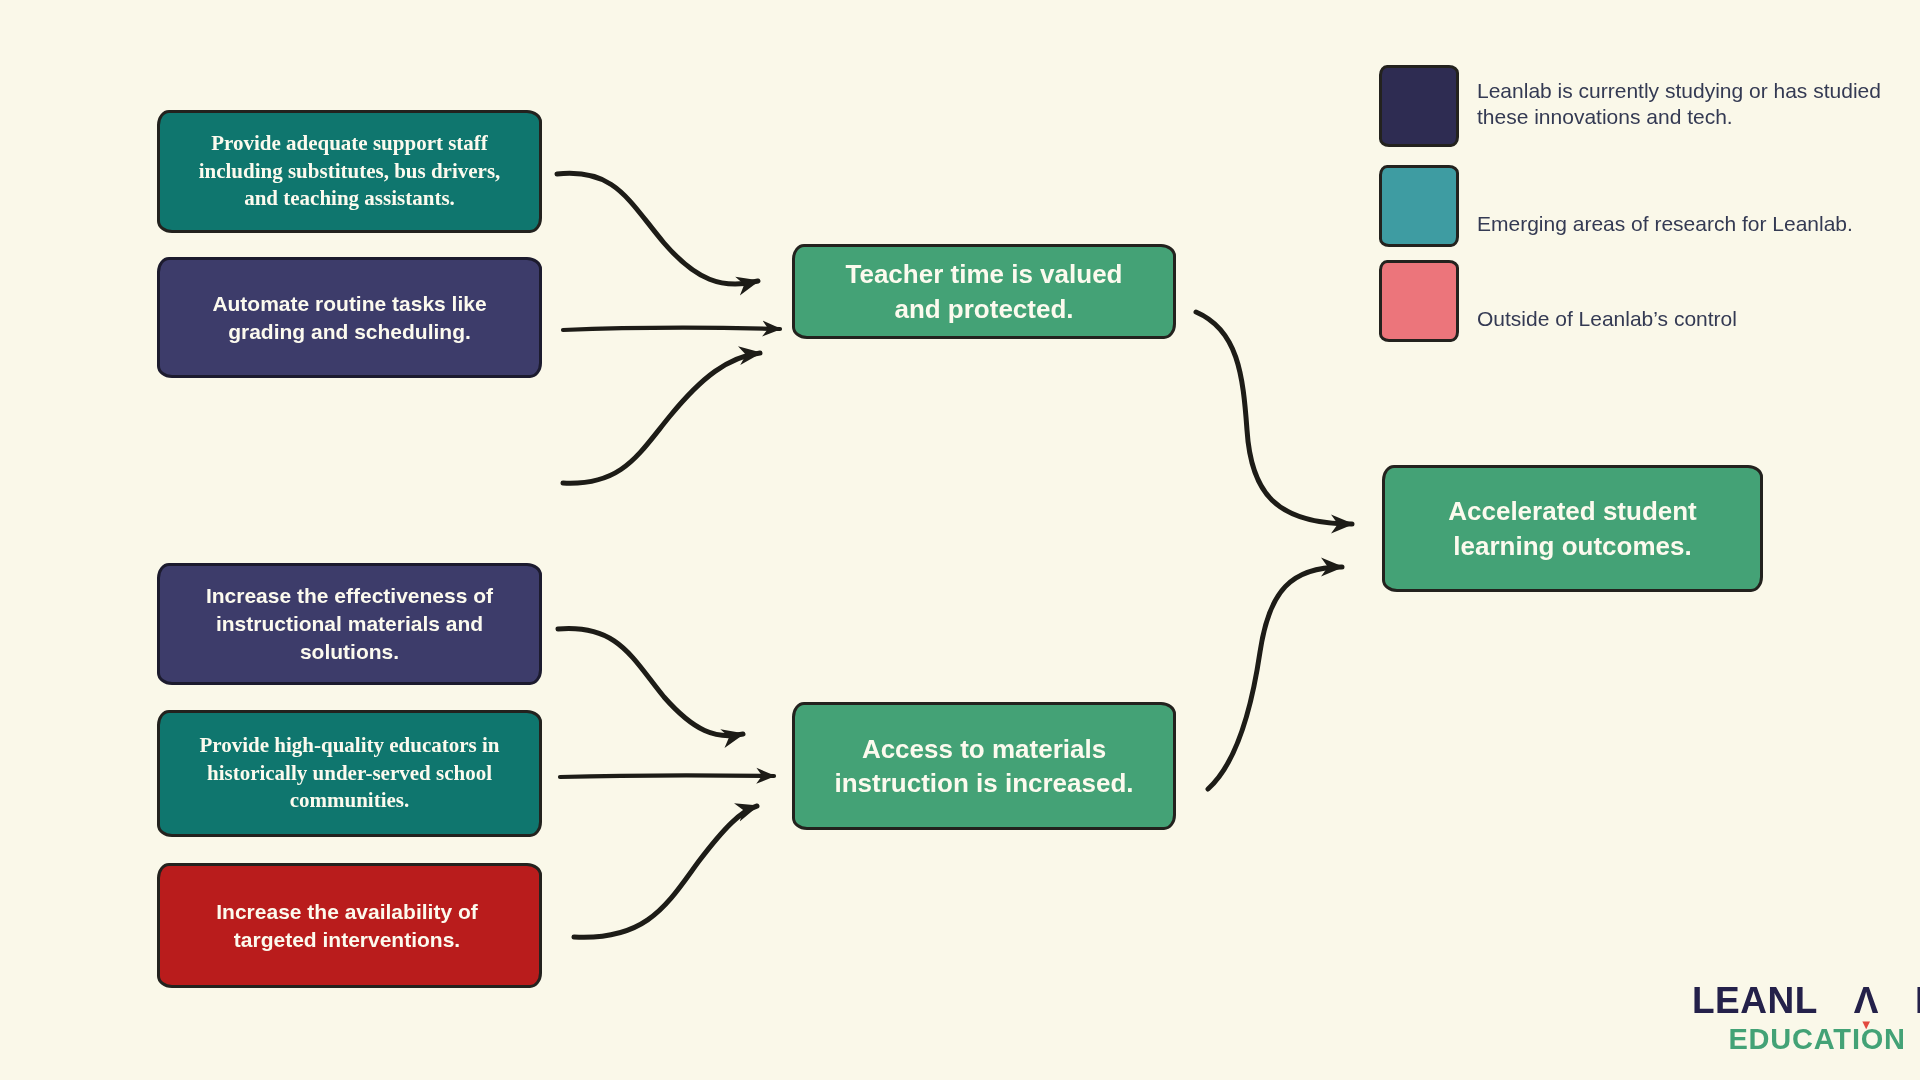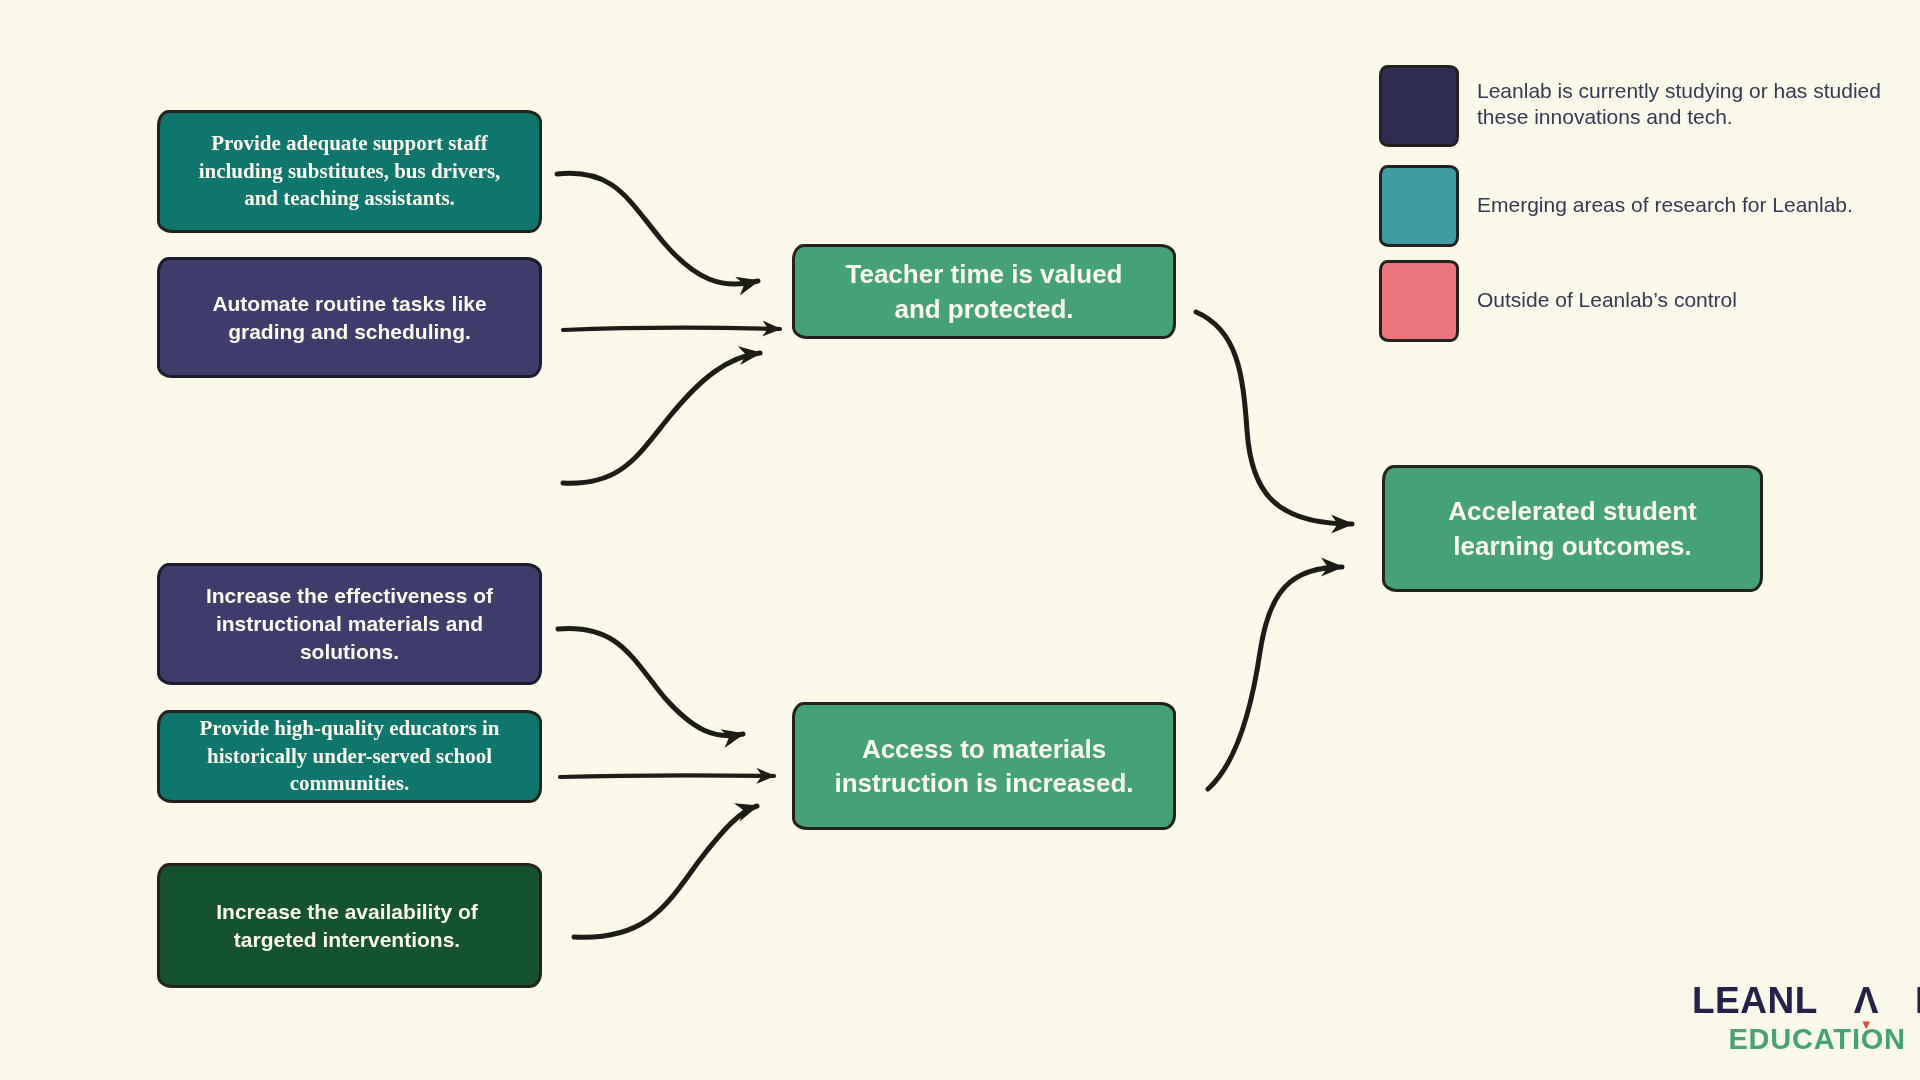--- a/index.html
+++ b/index.html
@@ -12,34 +12,34 @@
     position:absolute;box-sizing:border-box;
     display:flex;align-items:center;justify-content:center;
     text-align:center;color:#FCFAEE;font-weight:bold;
     border:3px solid #23221E;
     border-radius:12px 15px 12px 15px / 15px 12px 15px 12px;
     padding:8px 26px;line-height:1.32;
   }
   .input-box{left:157px;width:385px;font-size:21px;}
   .pink{background:#0f766e;font-family:Liberation Serif, serif;}
   .navy{background:#3D3C6A;border-color:#1C1B2E;}
-  .teal{background:#14532d;padding-left:21px;}
+  .teal{background:#b91c1c;padding-left:21px;}
   .green{background:#44A276;}
   .outcome-box{left:792px;width:384px;font-size:26px;}
   .final-box{left:1382px;top:465px;width:381px;height:127px;font-size:26px;}
   #arrows{position:absolute;left:0;top:0;pointer-events:none;}
   .legend-swatch{
     position:absolute;left:1379px;width:80px;height:82px;box-sizing:border-box;
     border:3px solid #23221E;border-radius:8px 10px 8px 10px / 10px 8px 10px 8px;
   }
   .legend-label{
     position:absolute;left:1477px;color:#343A53;font-size:21px;
     font-weight:500;line-height:26px;
   }
-  .nowrap{white-space:nowrap;}
+  .nowrap{white-space:nowrap;margin-top:19px;}
   #logo{position:absolute;left:1692px;top:980px;color:#24214A;}
   #logo-top{font-size:37px;font-weight:800;letter-spacing:0.5px;display:flex;gap:36px;}
   #logo-lambda-wrap{position:relative;display:inline-block;}
   #logo-accent{
     position:absolute;left:50%;transform:translateX(-50%);bottom:-9px;
     color:#E2493F;font-size:13px;line-height:13px;
   }
   #logo-bottom{font-size:29px;font-weight:800;letter-spacing:0.8px;color:#43A276;margin-top:1px;text-align:center;}
 </style>
 </head>
@@ -47,21 +47,21 @@
 
 <div id="stage">
 
   <div class="box input-box pink" style="top:110px;height:123px;">Provide adequate support staff including substitutes, bus drivers, and teaching assistants.</div>
 
   <div class="box input-box navy" style="top:257px;height:121px;">Automate routine tasks like grading and scheduling.</div>
 
 
   <div class="box input-box navy" style="top:563px;height:122px;">Increase the effectiveness of instructional materials and solutions.</div>
 
-  <div class="box input-box pink" style="top:710px;height:93px;">Provide high-quality educators in historically under-served school communities.</div>
+  <div class="box input-box pink" style="top:710px;height:127px;">Provide high-quality educators in historically under-served school communities.</div>
 
   <div class="box input-box teal" style="top:863px;height:125px;">Increase the availability of targeted interventions.</div>
 
   <div class="box outcome-box green" style="top:244px;height:95px;">Teacher time is valued and protected.</div>
 
   <div class="box outcome-box green" style="top:702px;height:128px;">Access to materials instruction is increased.</div>
 
   <div class="box final-box green">Accelerated student learning outcomes.</div>
 
   <svg id="arrows" width="1920" height="1080" viewBox="0 0 1920 1080">

